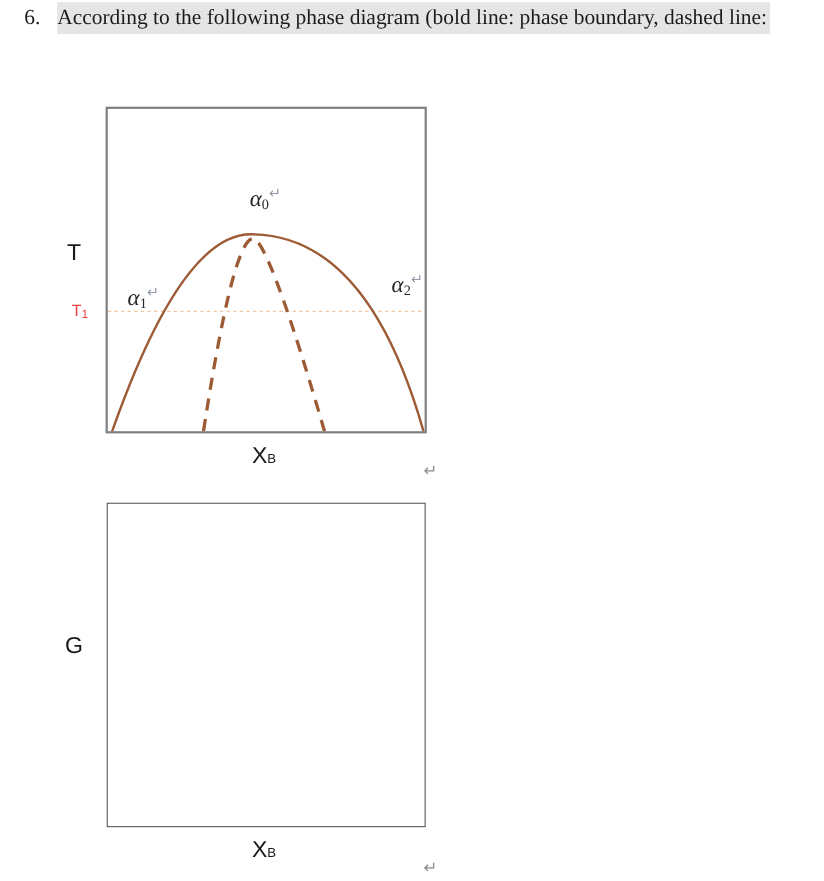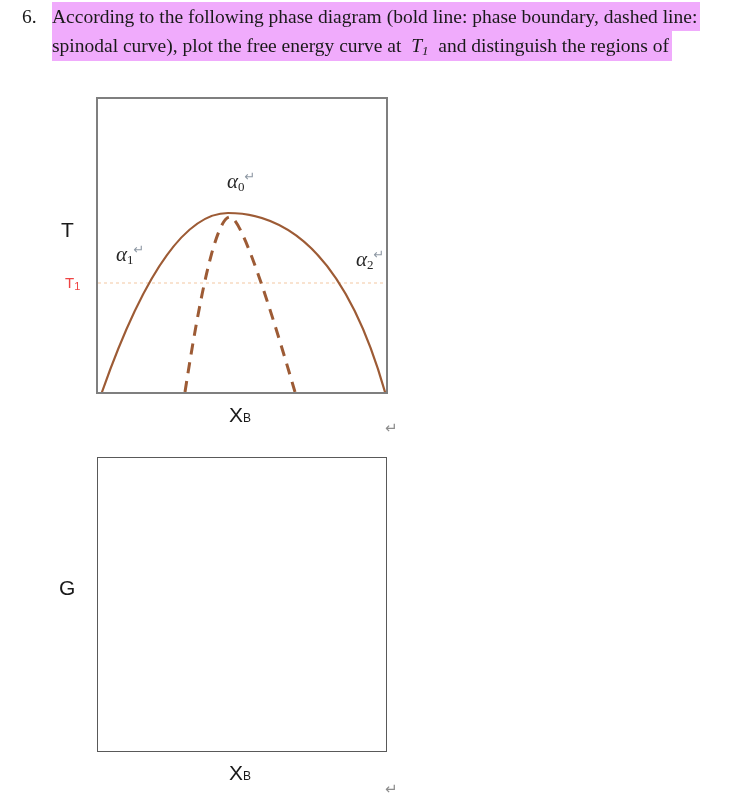--- a/index.html
+++ b/index.html
@@ -12,21 +12,21 @@
   
   .q-number{
     position:absolute;left:22px;top:2px;
     font-size:19.5px;line-height:29.3px;
   }
   .q-lines{position:absolute;left:52px;top:2px;}
   .q-line{
     display:block;width:max-content;
     height:29.3px;line-height:29.3px;
     font-size:19.5px;white-space:pre;
-    background:#f0abfc;
+    background:#e5e5e5;
     padding-right:3px;
   }
   .math-var{font-style:italic;}
   .math-sub{font-size:13px;vertical-align:-3px;}
   .para-mark-inline{color:#595959;font-size:15px;font-family:"DejaVu Sans",sans-serif;}
   
   .fig-box1{
     position:absolute;left:96px;top:97px;width:292px;height:297px;
     box-sizing:border-box;border:2px solid #7f7f7f;background:#fff;
   }
@@ -62,38 +62,37 @@
     font-family:"DejaVu Sans",sans-serif;line-height:15px;
   }
 </style>
 </head>
 <body>
 
 <div class="q-number">6.</div>
 
 <div class="q-lines">
   <span class="q-line"><span>According to the following phase diagram (bold line: phase boundary, dashed line:</span></span>
-  <span class="q-line"><span>spinodal curve), plot the free energy curve at  </span><span class="math-var">T</span><span class="math-var math-sub">1</span><span>  and distinguish the regions of</span></span>
 </div>
 
 <div class="axis-label" style="left:61px;top:219px;">T</div>
 
 <div class="tick-label" style="left:65px;top:275px;"><span>T</span><span class="tick-sub">1</span></div>
 
 <div class="fig-box1">
   <svg width="288" height="293" viewBox="0 0 288 293">
     <line x1="0" x2="288" stroke-width="1.2" stroke-dasharray="3 3" fill="none" y1="184" y2="184" stroke="#f3c7a2"></line>
     <path fill="none" stroke-width="2.2" stroke-linecap="round" d="M 4 293 Q 67 114 130 114 Q 236 114 287 293" stroke="#9d5b35"></path>
     <path fill="none" stroke-width="3" stroke-dasharray="11 8" stroke-linecap="butt" d="M 87 293 Q 114 118 132 118 Q 146 118 197 293" stroke="#9d5b35"></path>
   </svg>
 </div>
 
 <div class="greek-label" style="left:227px;top:165px;text-align:center;"><span>α</span><span class="greek-sub">0</span><span class="greek-mark">↵</span></div>
 
-<div class="greek-label" style="left:116px;top:238px;"><span>α</span><span class="greek-sub">1</span><span class="greek-mark">↵</span></div>
+<div class="greek-label" style="left:116px;top:255px;"><span>α</span><span class="greek-sub">1</span><span class="greek-mark">↵</span></div>
 
 <div class="greek-label" style="left:356px;top:243px;"><span>α</span><span class="greek-sub">2</span><span class="greek-mark">↵</span></div>
 
 <div class="axis-label" style="left:229px;top:404px;"><span>X</span><span class="axis-sub">B</span></div>
 
 <div class="para-mark-float" style="left:385px;top:421px;">↵</div>
 
 <div class="axis-label" style="left:59px;top:577px;">G</div>
 
 <div class="fig-box2"></div>

